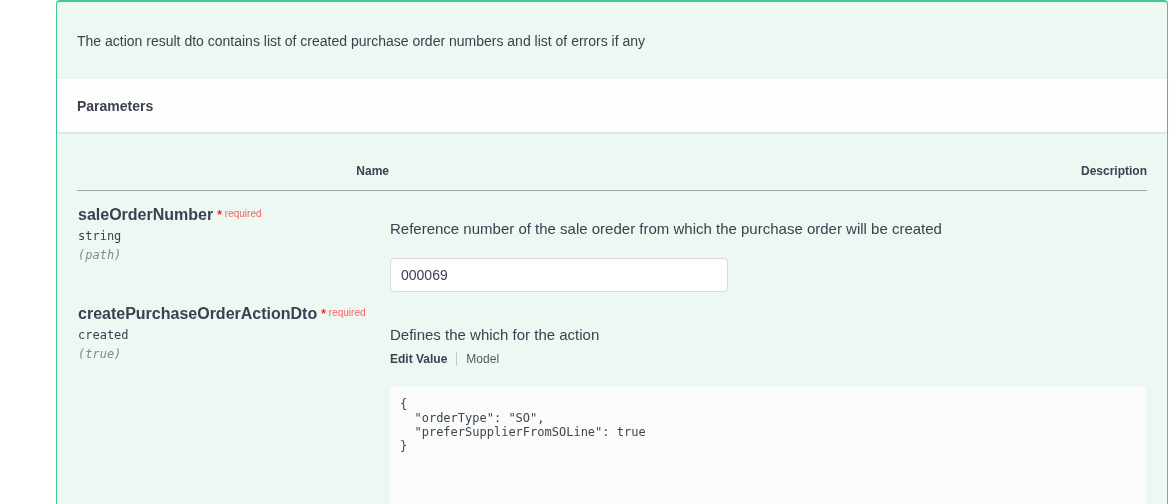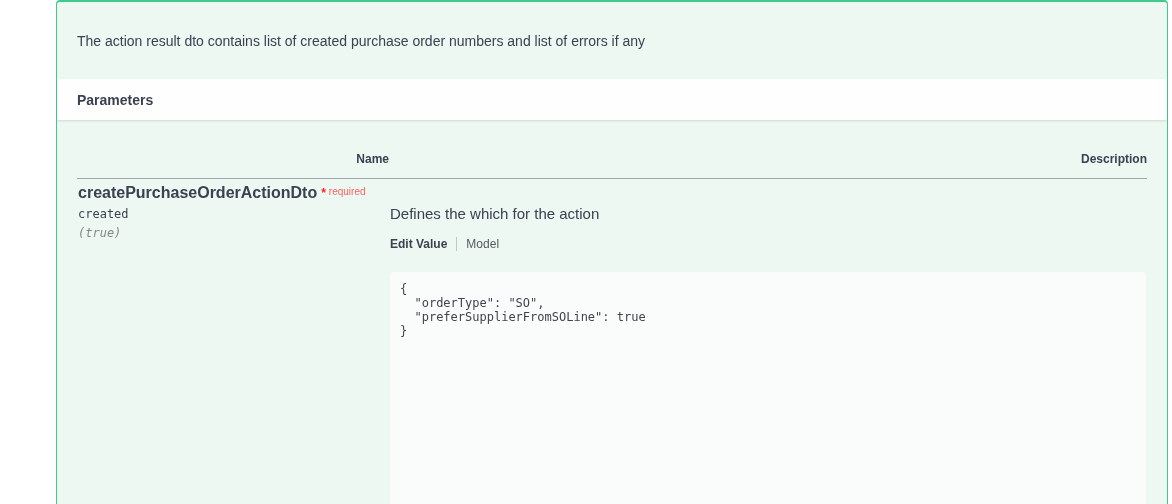--- a/index.html
+++ b/index.html
@@ -20,21 +20,21 @@
     border-top-width: 2px;
     border-radius: 4px;
   }
   .op-description {
     padding: 31px 20px 12px 20px;
     height: 77px;
     font-size: 14px;
     color: #3b4151;
   }
   .section-header {
-    height: 41px;
+    height: 53px;
     background: rgba(255,255,255,0.85);
     box-shadow: 0 1px 2px rgba(0,0,0,0.12);
     display: flex;
     align-items: center;
     padding: 0 20px;
   }
   .section-header .title {
     font-size: 14px;
     font-weight: bold;
     color: #3b4151;
@@ -108,21 +108,21 @@
     background: #ffffff;
     padding: 0 10px;
     font-size: 14px;
     font-family: "Liberation Sans", sans-serif;
     color: #3b4151;
     outline: none;
   }
   .tab-bar {
     display: flex;
     align-items: center;
-    margin-top: 13px;
+    margin-top: 7px;
     font-size: 12px;
   }
   .tab-edit-value { font-weight: bold; color: #3b4151; cursor: pointer; }
   .tab-separator { width: 1px; height: 14px; background: #c6c6c6; margin: 0 9px; }
   .tab-model { color: #55595f; cursor: pointer; }
   .body-editor {
     margin-top: 21px;
     width: 100%;
     height: 300px;
     background: #fafcfb;
@@ -158,20 +158,33 @@
   <div class="table-container">
     <table class="parameters">
       <thead>
         <tr>
           <th class="col-name">Name</th>
           <th class="col-desc">Description</th>
         </tr>
       </thead>
       <tbody>
 
+        <tr class="param-row-1">
+          <td>
+            <div class="param-name">
+              <span>saleOrderNumber</span><span class="required-star">*</span><span class="required-label">required</span>
+            </div>
+            <div class="param-type">string</div>
+            <div class="param-in">(path)</div>
+          </td>
+          <td class="param-desc">
+            <p>Reference number of the sale oreder from which the purchase order will be created</p>
+            <input class="param-input" type="text" value="000069" style="">
+          </td>
+        </tr>
 
         <tr class="param-row-2">
           <td>
             <div class="param-name">
               <span>createPurchaseOrderActionDto</span><span class="required-star">*</span><span class="required-label">required</span>
             </div>
             <div class="param-type">created</div>
             <div class="param-in">(true)</div>
           </td>
           <td class="param-desc param-desc-2">

